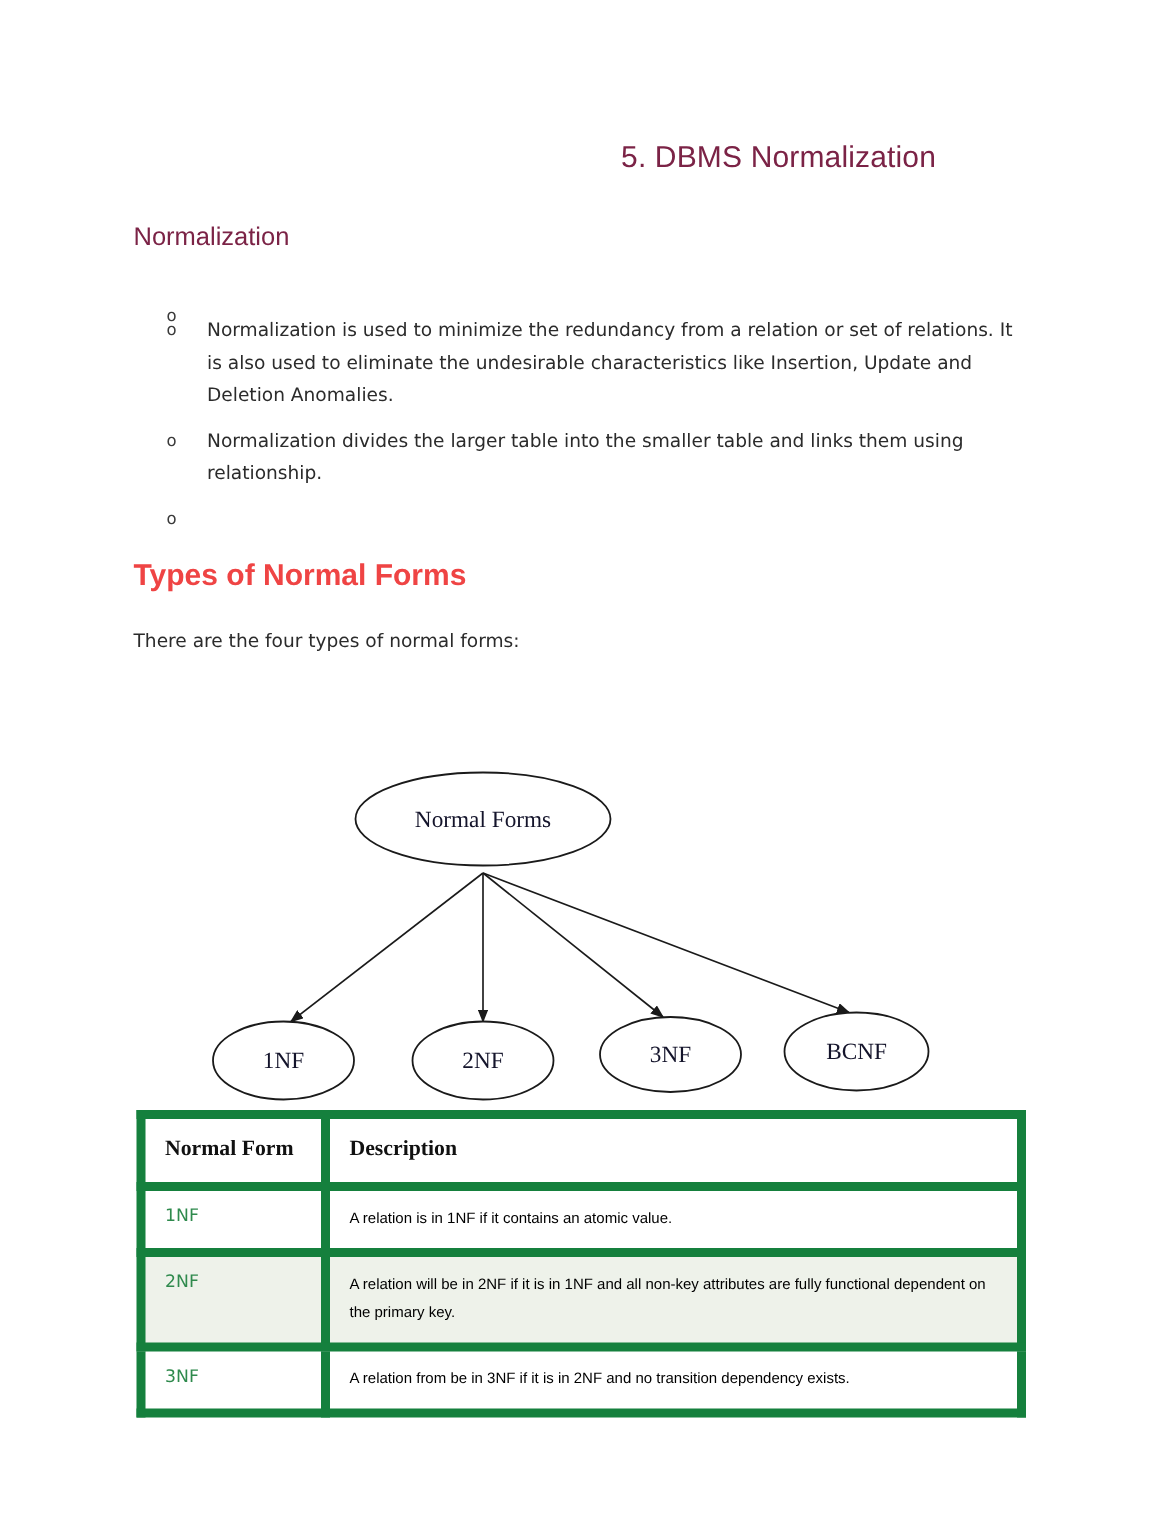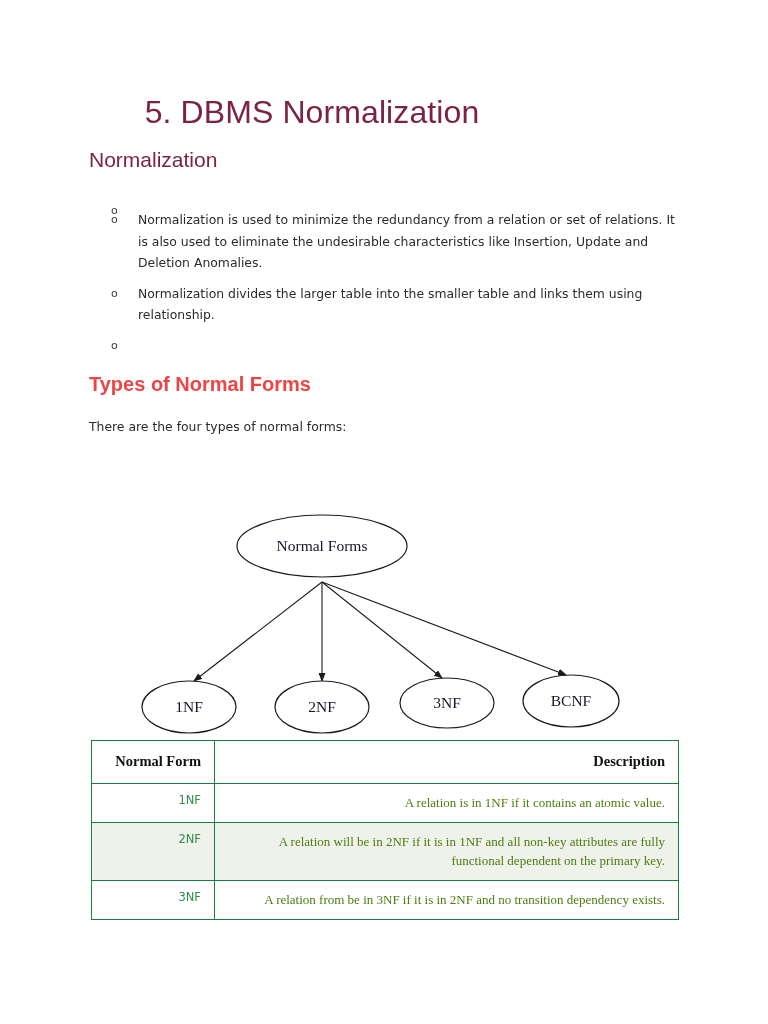--- a/index.html
+++ b/index.html
@@ -23,34 +23,34 @@
     width: 768px;
     height: 1024px;
   }
 
   
   .doc-title {
     position: absolute;
     left: 0;
     top: 94px;
     width: 624px;
-    text-align: center;
+    text-align: right;
     font-family: "Liberation Sans", "DejaVu Sans", sans-serif;
-    font-size: 32px;
+    font-size: 20px;
     font-weight: 400;
     color: #7b2346;
     letter-spacing: 0.1px;
   }
 
   .h2-normalization {
     position: absolute;
     left: 89px;
     top: 148px;
     font-family: "Liberation Sans", "DejaVu Sans", sans-serif;
-    font-size: 21px;
+    font-size: 17px;
     font-weight: 400;
     color: #7b2346;
   }
 
   .h3-types {
     position: absolute;
     left: 89px;
     top: 373px;
     font-family: "Liberation Sans", "DejaVu Sans", sans-serif;
     font-size: 20px;
@@ -120,24 +120,24 @@
   .nf-table {
     position: absolute;
     left: 91px;
     top: 740px;
     width: 587px;
     border-collapse: collapse;
     table-layout: fixed;
     background: #ffffff;
   }
   .nf-table td, .nf-table th {
-    border: 1px solid #15803d;
+    border: 6px solid #15803d;
     vertical-align: top;
     padding: 9px 13px 10px 13px;
-    text-align: right;
+    text-align: left;
   }
   .nf-table th {
     font-family: "Liberation Serif", "DejaVu Serif", serif;
     font-size: 14.5px;
     font-weight: 700;
     color: #111111;
     padding-top: 12px;
     padding-bottom: 13px;
   }
   .col-form { width: 123px; }
@@ -149,24 +149,24 @@
   .cell-form {
     font-family: "DejaVu Sans", "Liberation Sans", sans-serif;
     font-size: 11.5px;
     color: #2f8a4d;
     text-align: center;
     padding-left: 4px;
     padding-right: 4px;
     padding-top: 11px;
   }
   .cell-desc {
-    font-family: Liberation Serif, serif;
-    font-size: 13px;
+    font-family: Liberation Sans, sans-serif;
+    font-size: 10px;
     line-height: 19px;
-    color: #4d7c0f;
+    color: #000000;
     padding-top: 10px;
     padding-left: 14px;
   }
   .row-alt td { background: #eef2ea; }
   .row-plain td { background: #ffffff; }
 </style>
 </head>
 <body>
 
 <div class="page">

